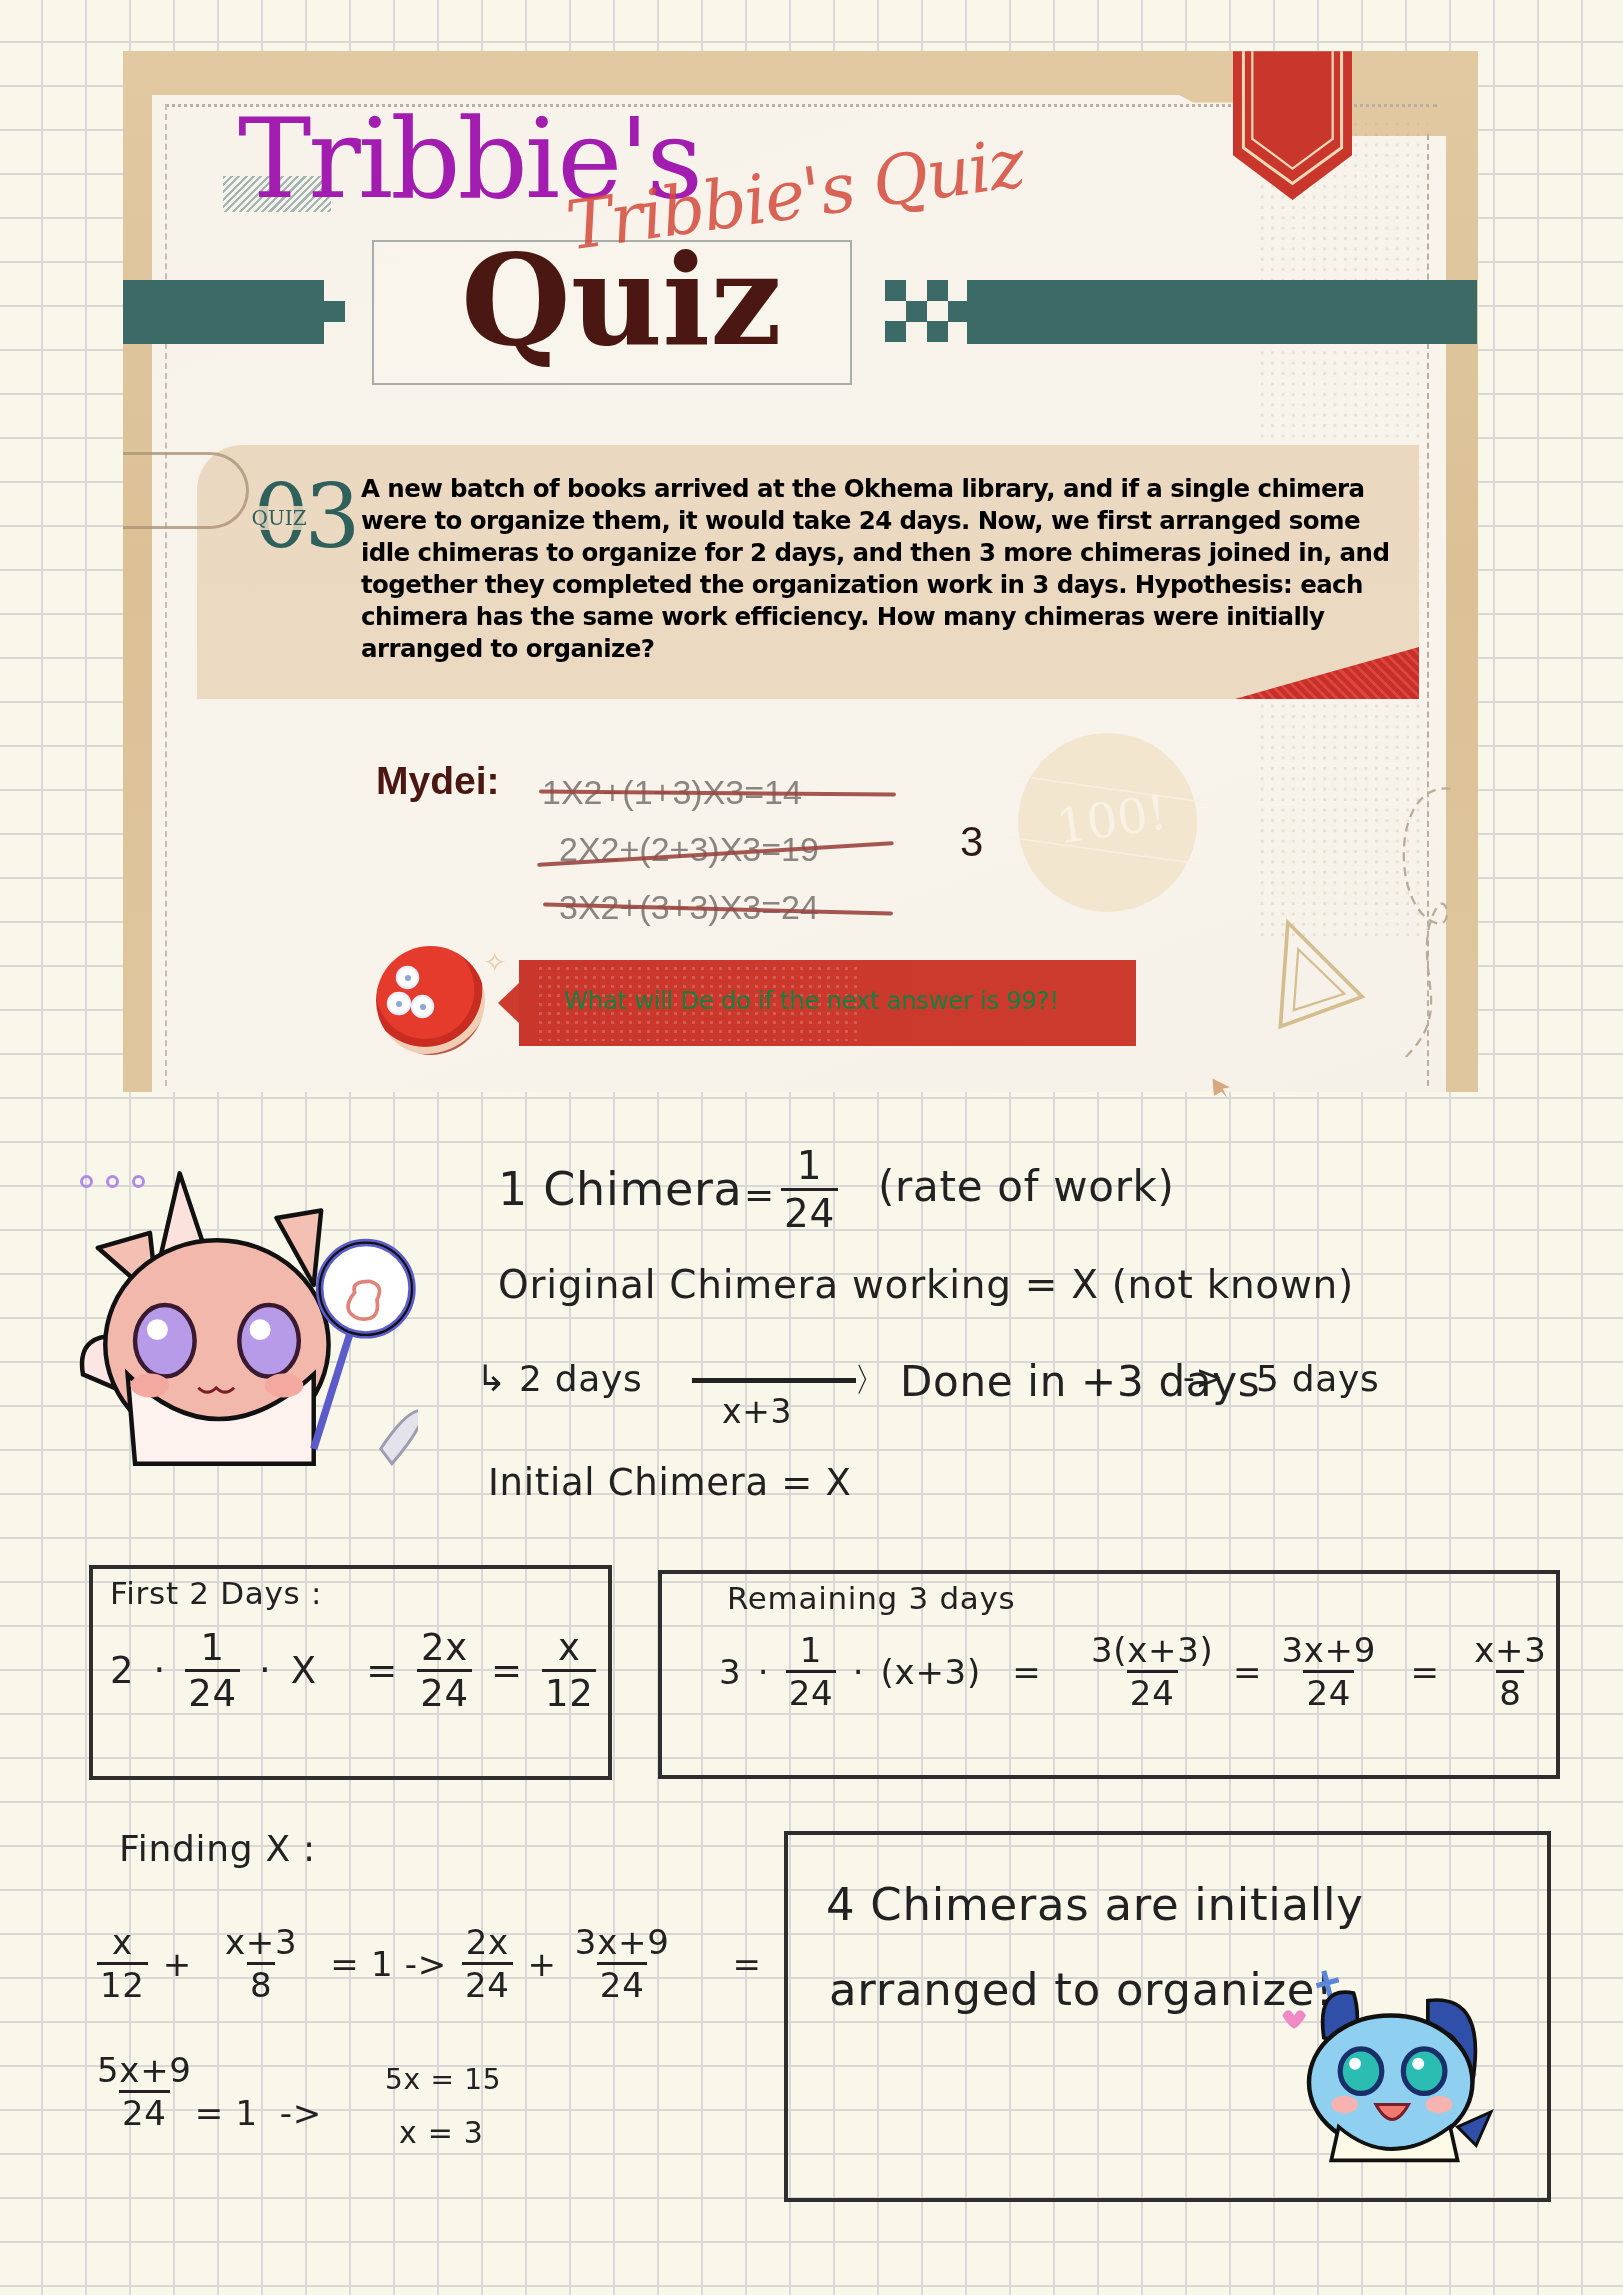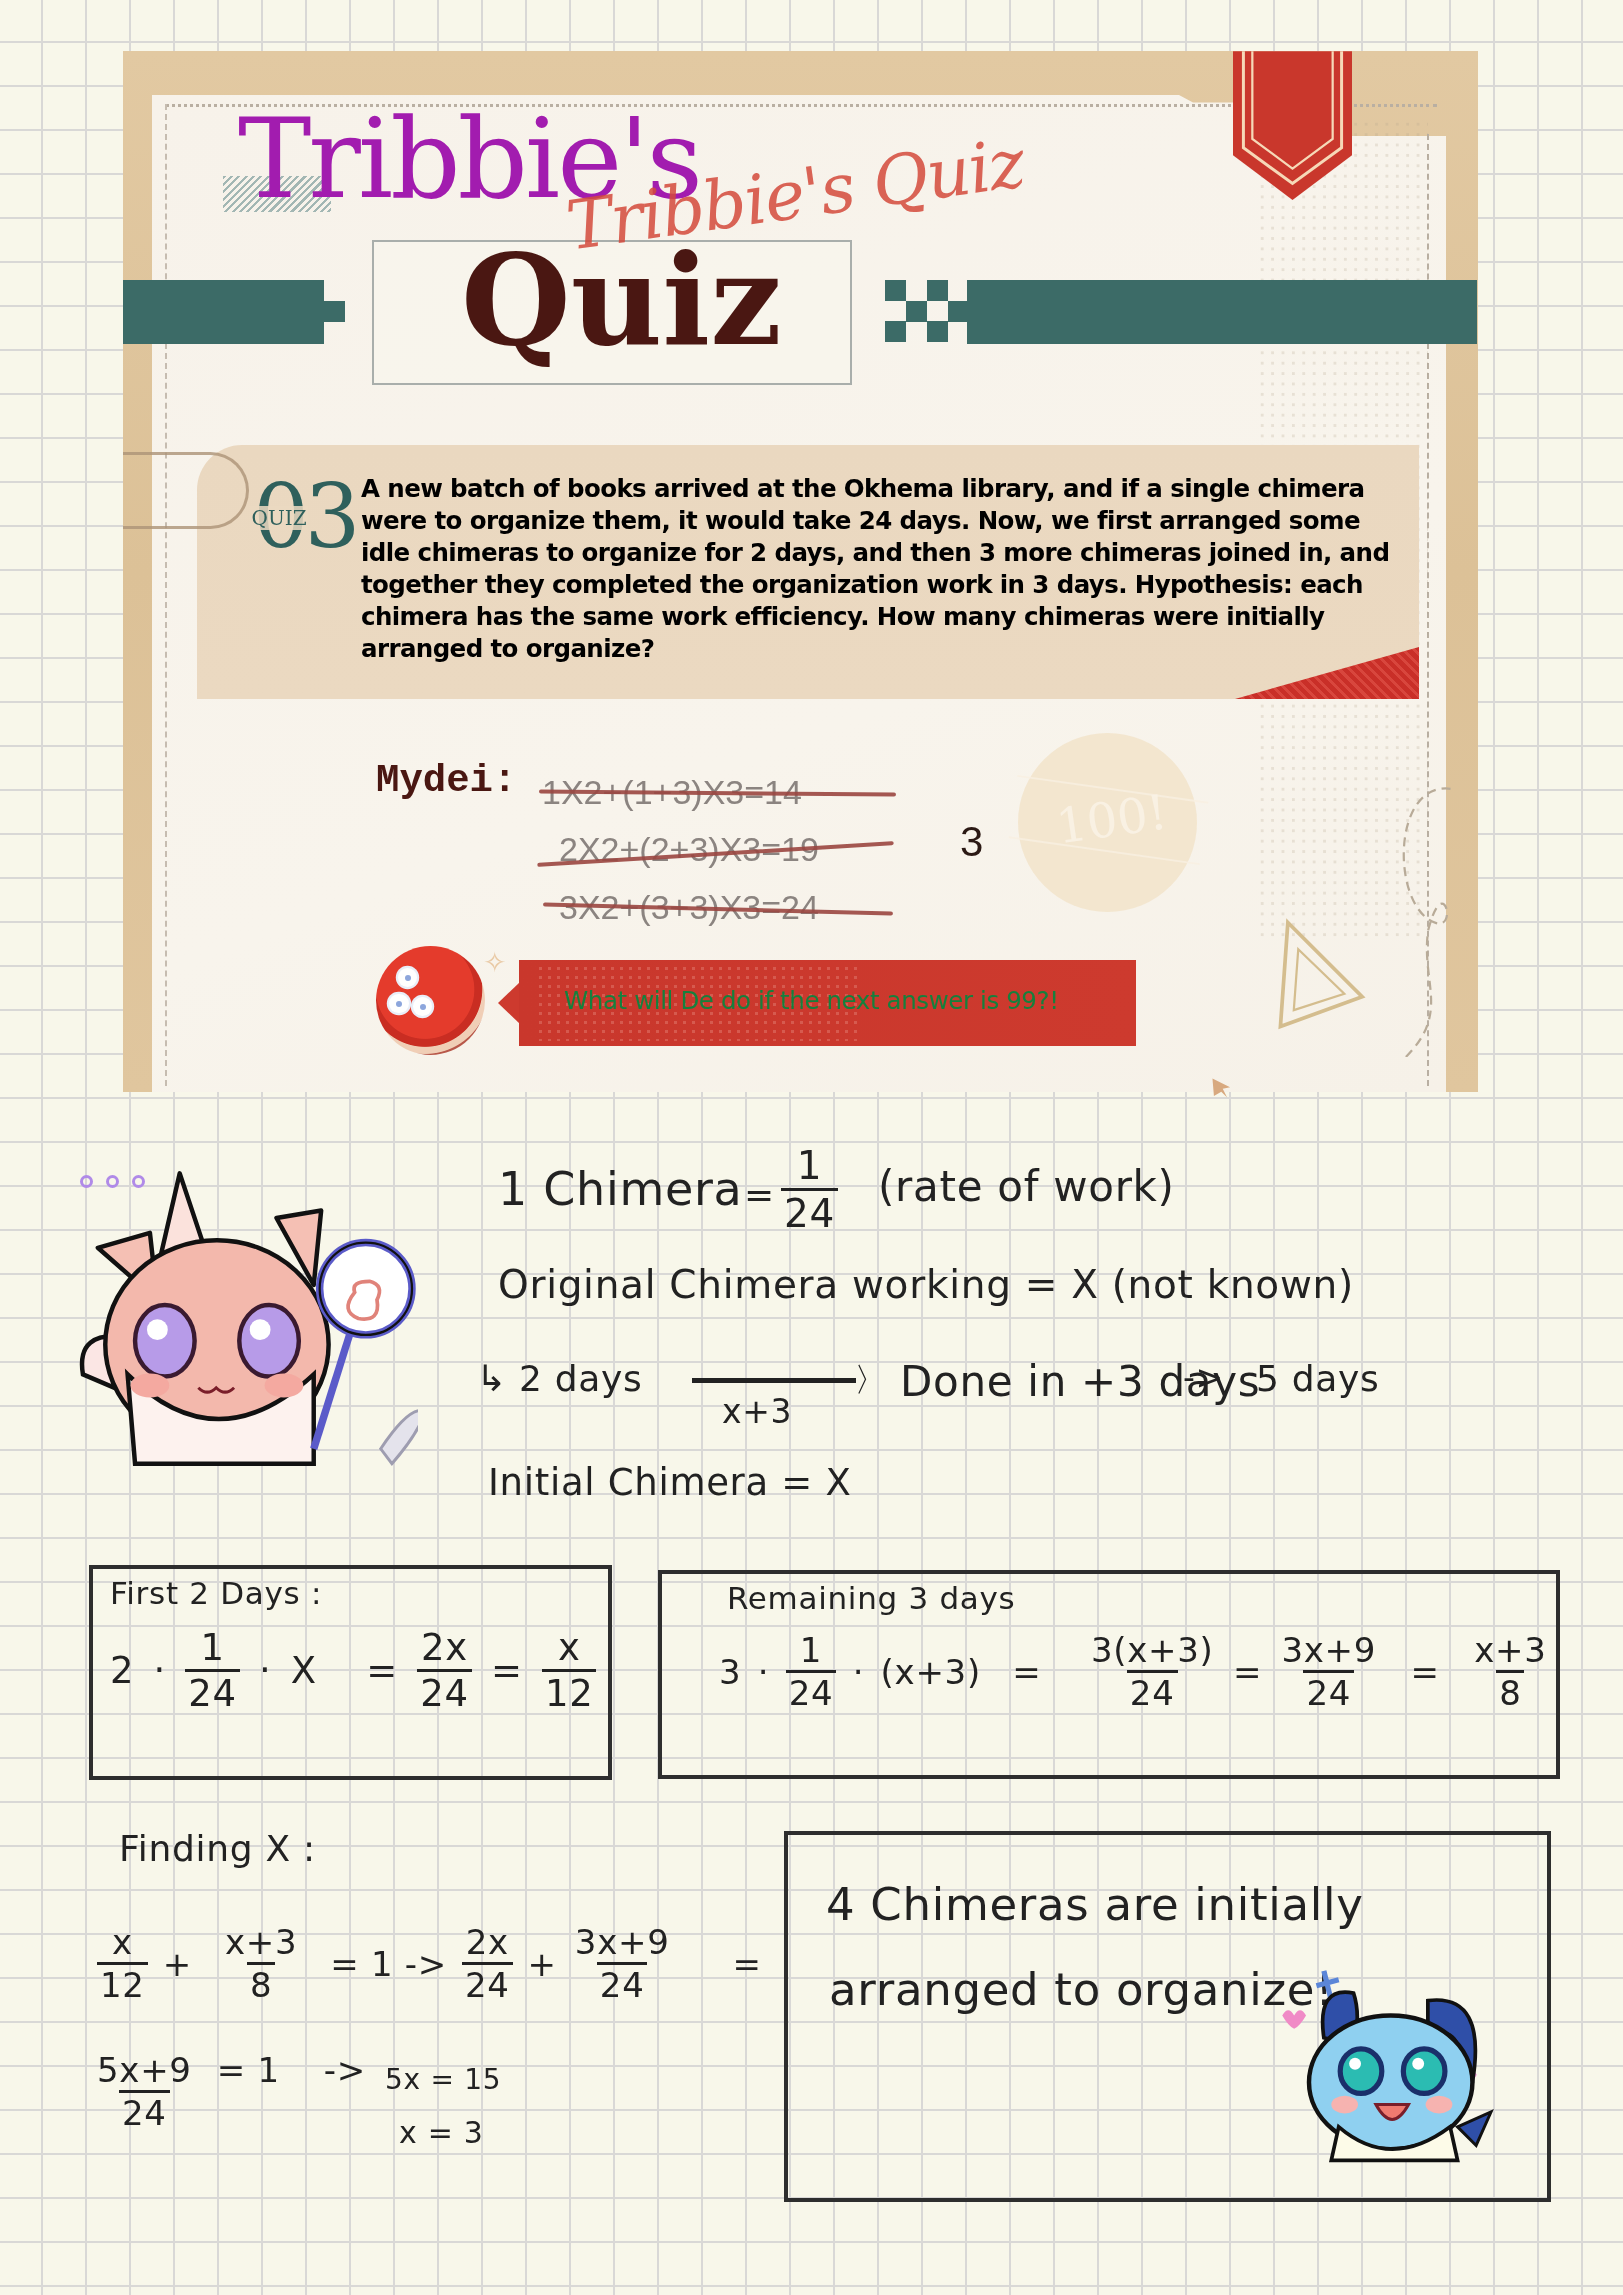--- a/index.html
+++ b/index.html
@@ -100,21 +100,21 @@
     left: 250px; top: 506px; font-family: "DejaVu Serif", serif;
     font-size: 20px; color: #2f605c; background: rgba(235,217,193,0.85); padding: 0 1.5px;
   }
   .question-text {
     left: 361px; top: 473px; width: 1041px;
     font-family: "DejaVu Sans", sans-serif; font-weight: bold;
     font-size: 24.5px; line-height: 32px; color: #000000; letter-spacing: -0.6px;
   }
 
   .mydei-label {
-    left: 376px; top: 759px; font-family: Liberation Mono, monospace; font-weight: bold;
+    left: 376px; top: 759px; font-family: Liberation Sans, sans-serif; font-weight: bold;
     font-size: 39px; color: #4a1712; text-align: center;
   }
   .attempt {
     font-family: "Liberation Sans", sans-serif; font-size: 34px; color: #8b8480;
     line-height: 1;
   }
   .strike {
     height: 3.7px; background: #9a4640; border-radius: 2.2px; opacity: 0.9;
   }
   .answer-three {
@@ -369,21 +369,21 @@
       <span class="num">2x</span>
       <span class="den">24</span>
     </span>
   <span>+</span>
   <span class="frac">
       <span class="num">3x+9</span>
       <span class="den">24</span>
     </span>
   <span style="margin-left:45px">=</span>
 </div>
-<div class="abs hand" style="left:94px;top:2053px;font-size:34px;display:flex;align-items:flex-start;gap:22px">
+<div class="abs hand" style="left:94px;top:2053px;font-size:34px;display:flex;align-items:flex-end;">
   <span class="frac">
       <span class="num">5x+9</span>
       <span class="den">24</span>
     </span>
   <span>= 1</span>
   <span style="margin-left:22px">-&gt;</span>
 </div>
 <div class="abs hand" style="left:385px;top:2066px;font-size:28px">5x = 15</div>
 <div class="abs hand" style="left:399px;top:2118px;font-size:30px">x = 3</div>
 

